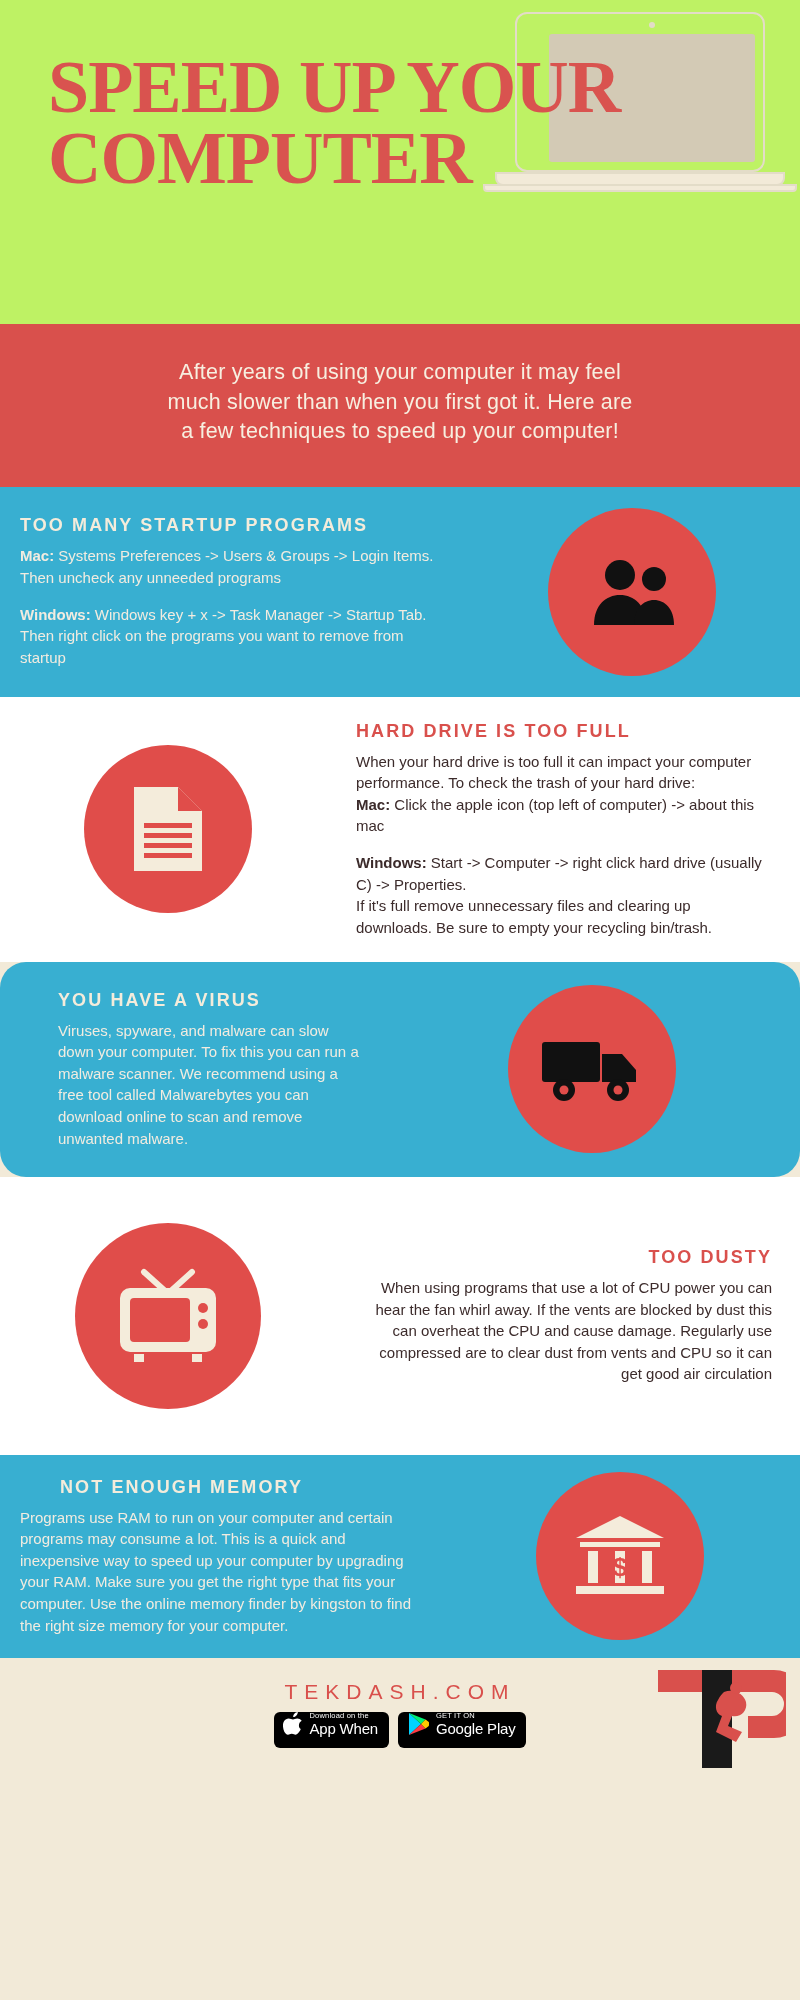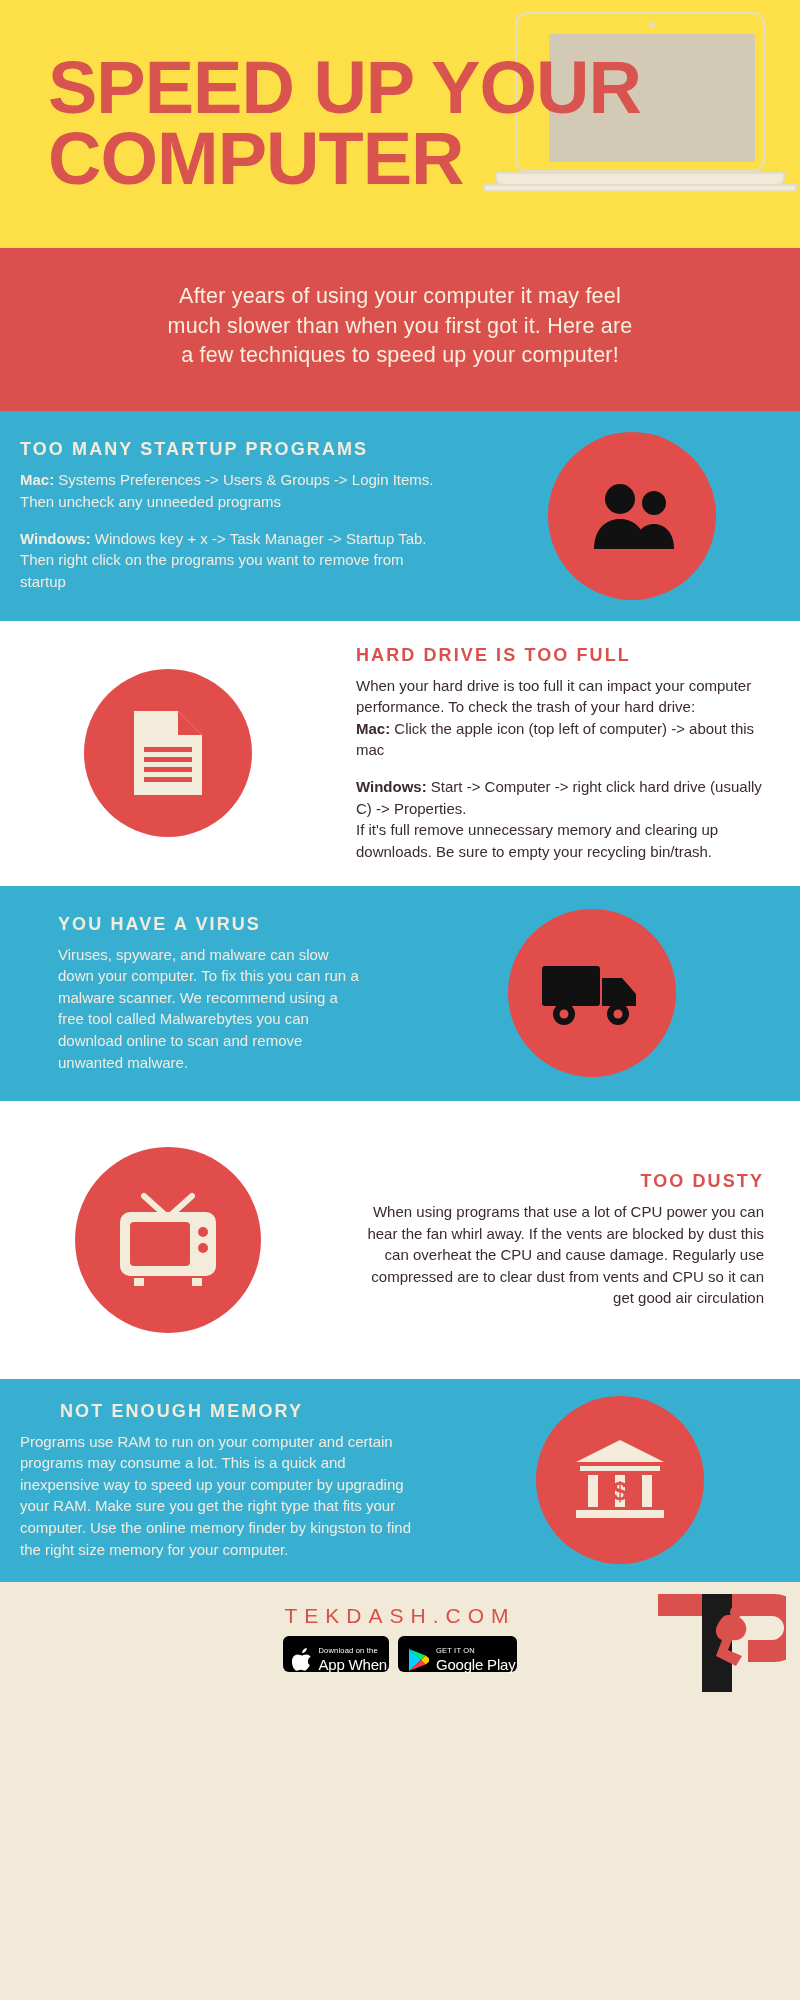--- a/index.html
+++ b/index.html
@@ -15,23 +15,24 @@
     position: relative;
     width: 800px;
     height: 2000px;
     background: #f2ead8;
     overflow: hidden;
   }
 
   
   .hero {
     position: relative;
-    height: 248px;
-    background: #fde047;
+    height: 324px;
+    background: #bef264;
     overflow: hidden;
+    font-family: Liberation Serif, serif;
   }
   .laptop {
     position: absolute;
     left: 505px;
     top: 12px;
     width: 270px;
     height: 180px;
   }
   .laptop-lid {
     position: absolute;
@@ -179,22 +180,22 @@
     font-weight: 400;
     letter-spacing: 7px;
     margin-bottom: 8px;
   }
   .badges { display: flex; gap: 9px; }
   .badge {
     background: #000;
     border-radius: 6px;
     height: 36px;
     display: flex;
-    align-items: flex-end;
-    padding: 0 2px 0 9px;
+    align-items: flex-start;
+    padding: 0 11px 0 9px;
     gap: 7px;
   }
   .badge .glyph { flex: 0 0 auto; }
   .badge .txt { display: flex; flex-direction: column; line-height: 1; }
   .badge .small {
     color: #fff;
     font-size: 7.5px;
     letter-spacing: 0.2px;
     margin-bottom: 2px;
   }
@@ -265,60 +266,60 @@
 
   <div class="sec cream rev" style="height:265px;">
     <div class="col-text t-left" style="padding-right:30px;">
       <h2>HARD DRIVE IS TOO FULL</h2>
       <p style="margin-top:0;">
         <span>When your hard drive is too full it can impact your computer performance.  To check the trash of your hard drive:</span><br>
         <b>Mac:</b><span> Click the apple icon (top left of computer) -&gt; about this mac</span>
       </p>
       <p>
         <b>Windows:</b><span> Start -&gt; Computer -&gt; right click hard drive (usually C) -&gt; Properties.</span><br>
-        <span>If it's full remove unnecessary memory and clearing up downloads.  Be sure to empty your recycling bin/trash.</span>
+        <span>If it's full remove unnecessary files and clearing up downloads.  Be sure to empty your recycling bin/trash.</span>
       </p>
     </div>
     <div class="col-icon">
       <div class="circle">
         <svg width="80" height="92" viewBox="0 0 80 92">
           <path d="M6 4 h44 l24 24 v60 H6 Z" fill="#f4ecdb"></path>
           <path d="M50 4 v24 h24 Z" fill="#e04d4a"></path>
           <g fill="#e04d4a">
             <rect x="16" y="40" width="48" height="5"></rect>
             <rect x="16" y="50" width="48" height="5"></rect>
             <rect x="16" y="60" width="48" height="5"></rect>
             <rect x="16" y="70" width="48" height="5"></rect>
           </g>
         </svg>
       </div>
     </div>
   </div>
 
-  <div class="sec blue" style="height:215px;">
+  <div class="sec blue" style="height:215px;border-radius:26px;">
     <div class="col-text t-left" style="flex:0 0 48%; padding-left:58px;">
       <h2>YOU HAVE A VIRUS</h2>
       <p>Viruses, spyware, and malware can slow down your computer.  To fix this you can run a malware scanner.  We recommend using a free tool called Malwarebytes you can download online to scan and remove unwanted malware.</p>
     </div>
     <div class="col-icon">
       <div class="circle">
         <svg width="104" height="70" viewBox="0 0 104 70">
           <rect x="2" y="8" width="58" height="40" rx="3" fill="#111"></rect>
           <path d="M62 20 h20 l14 16 v12 H62 Z" fill="#111"></path>
           <circle cx="24" cy="56" r="11" fill="#111"></circle>
           <circle cx="24" cy="56" r="4.5" fill="#e04d4a"></circle>
           <circle cx="78" cy="56" r="11" fill="#111"></circle>
           <circle cx="78" cy="56" r="4.5" fill="#e04d4a"></circle>
         </svg>
       </div>
     </div>
   </div>
 
   <div class="sec cream rev" style="height:278px;">
-    <div class="col-text t-right" style="padding-right:36px;">
+    <div class="col-text t-right" style="padding-right:28px;">
       <h2>TOO DUSTY</h2>
       <p>When using programs that use a lot of CPU power you can hear the fan whirl away.  If the vents are blocked by dust this can overheat the CPU and cause damage.  Regularly use compressed are to clear dust from vents and CPU so it can get good air circulation</p>
     </div>
     <div class="col-icon">
       <div class="circle" style="width:186px;height:186px;">
         <svg width="108" height="100" viewBox="0 0 108 100">
           <path d="M30 6 L50 24" stroke="#f4ecdb" stroke-width="6" stroke-linecap="round"></path>
           <path d="M78 6 L58 24" stroke="#f4ecdb" stroke-width="6" stroke-linecap="round"></path>
           <rect x="6" y="22" width="96" height="64" rx="10" fill="#f4ecdb"></rect>
           <rect x="16" y="32" width="60" height="44" rx="4" fill="#e04d4a"></rect>

